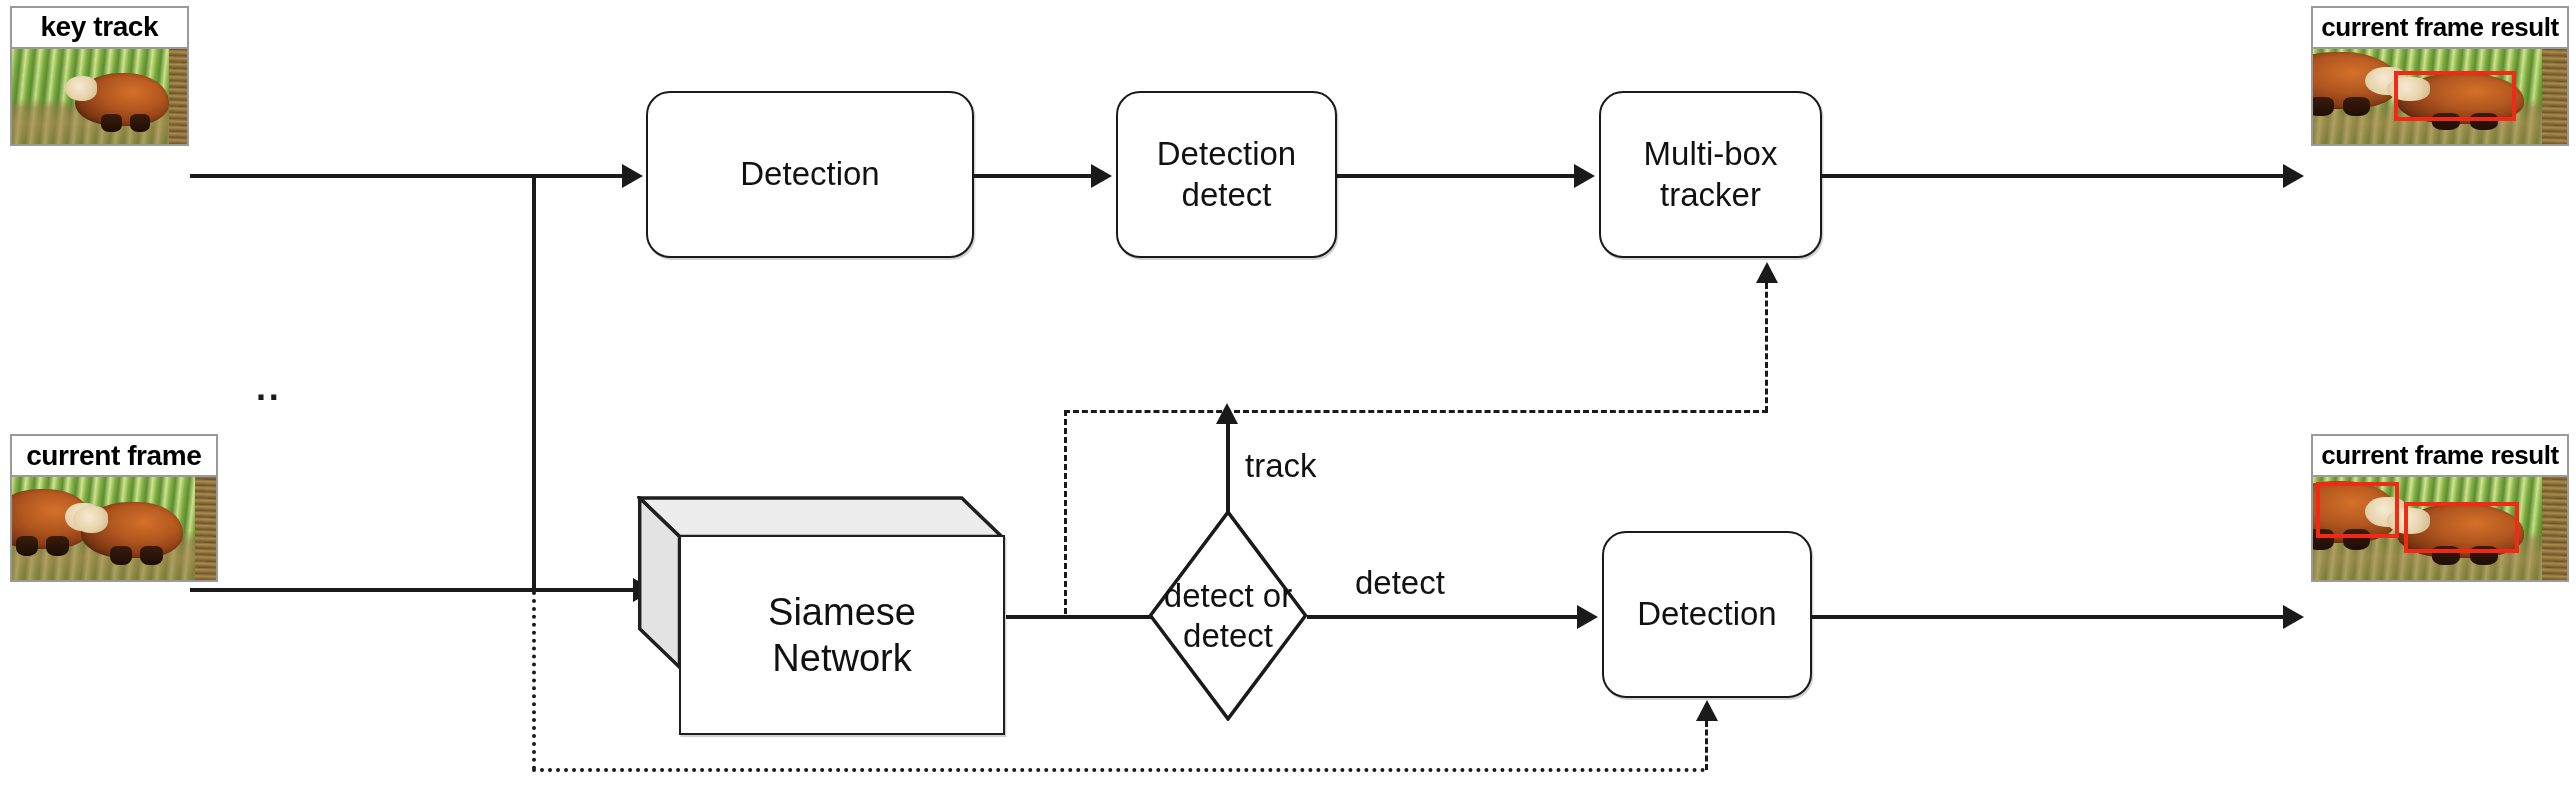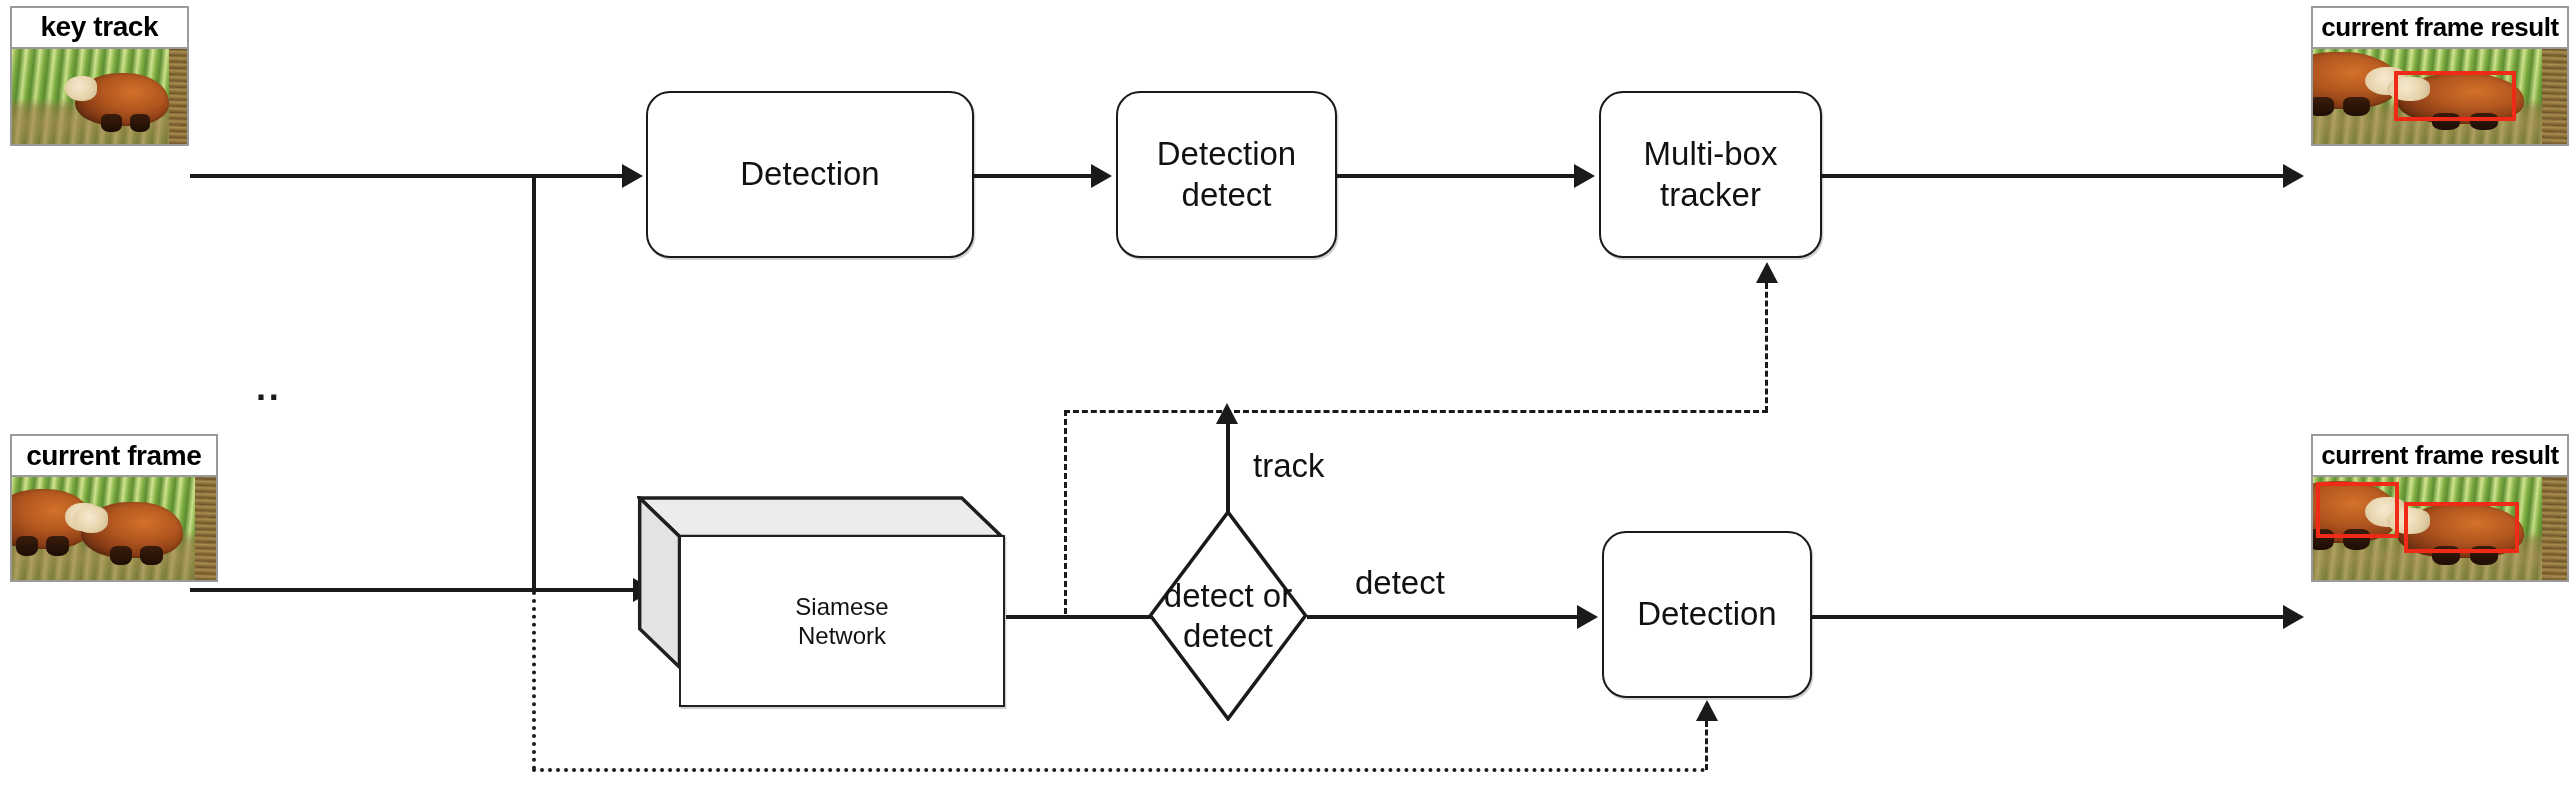--- a/index.html
+++ b/index.html
@@ -112,26 +112,26 @@
     font-size:33px;
     color:#111;
     line-height:1.22;
     box-shadow:1.4px 2.1px 0 rgba(0,0,0,.18);
   }
   
   .cube{position:absolute;}
   .cube .front{
     position:absolute;
     left:42px; top:39px;
-    width:326px; height:172px;
+    width:326px; height:200px;
     box-sizing:border-box;
     border:2.8px solid #1f1f1f;
     background:#ffffff;
     display:flex;align-items:center;justify-content:center;
-    text-align:center;font-size:24px;color:#111;line-height:1.22;
+    text-align:center;font-size:38px;color:#111;line-height:1.22;
     box-shadow:1.4px 2.1px 0 rgba(0,0,0,.18);
     z-index:3;
   }
   .cube .topface{
     position:absolute;
     left:0;top:0;
     width:368px;height:211px;
     z-index:2;
   }
   
@@ -335,21 +335,21 @@
     <div class="diamond-label">
       <span>
         <span>detect or</span><br>
         <span>detect</span>
       </span>
     </div>
   </div>
 
   <div class="vline" style="left:1226px;top:415px;height:98px;"></div>
   <div class="arrow-u" style="left:1216px;top:403px;"></div>
-  <div class="edge-label" style="left:1245px;top:447px;margin-left:8px;">track</div>
+  <div class="edge-label" style="left:1245px;top:447px;">track</div>
 
   <div class="hline" style="left:1307px;top:615px;width:273px;"></div>
   <div class="arrow-r" style="left:1577px;top:605px;"></div>
   <div class="edge-label" style="left:1355px;top:564px;">detect</div>
 
   <div class="node" style="left:1602px;top:531px;width:210px;height:167px;">
     <span>Detection</span>
   </div>
 
   <div class="hline" style="left:1812px;top:615px;width:472px;"></div>

